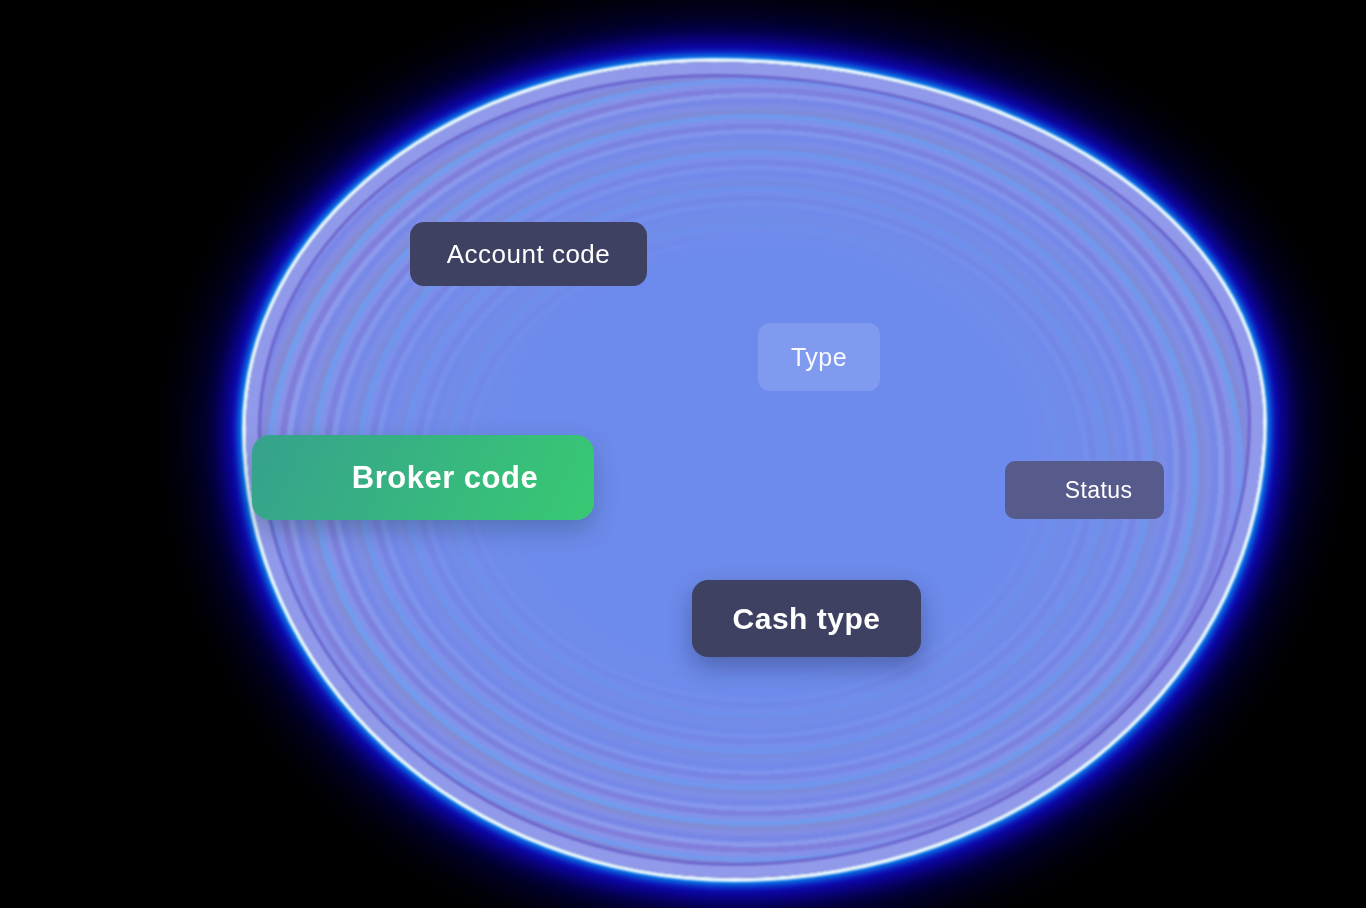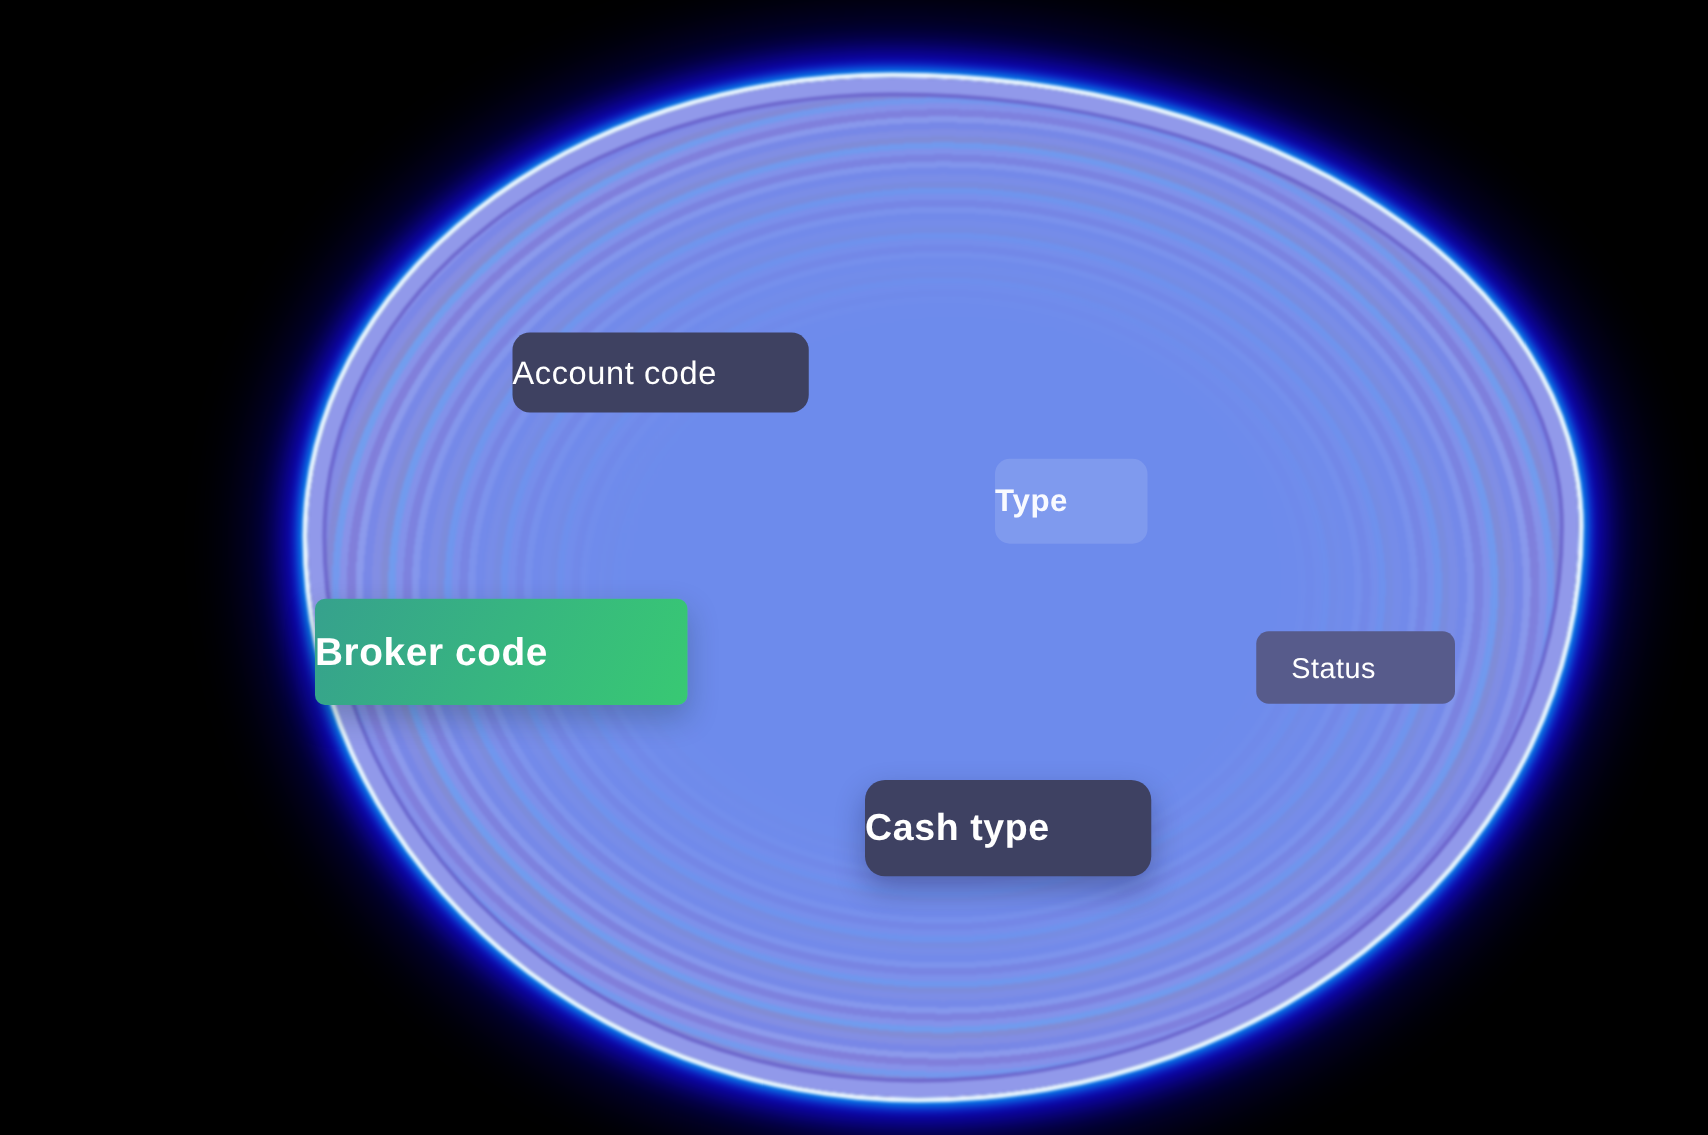--- a/index.html
+++ b/index.html
@@ -45,46 +45,46 @@
       0 0 55px 38px rgba(12,0,195,0.50),
       inset 0 0 0 12px #9199ea,
       inset 0 0 0 15px rgba(104,95,200,0.85),
       inset 0 0 22px 18px rgba(124,135,235,0.60);
     filter: blur(1.3px);
   }
   .pill {
     position: absolute;
     display: flex;
     align-items: center;
-    justify-content: flex-start;
+    justify-content: center;
     color: #ffffff;
     white-space: nowrap;
     cursor: pointer;
     user-select: none;
-    margin-top: 44px;
   }
   .pill-account {
     left: 410px; top: 222px; width: 237px; height: 64px;
     background: #3e4161;
     border-radius: 14px;
     font-size: 26px; font-weight: 500; letter-spacing: 0.5px;
   }
   .pill-type {
-    left: 796px; top: 323px; width: 122px; height: 68px;
+    left: 758px; top: 323px; width: 122px; height: 68px;
     background: rgba(255,255,255,0.13);
     border-radius: 12px;
-    font-size: 25px; font-weight: 700; letter-spacing: 0.5px;
+    font-size: 25px; font-weight: 400; letter-spacing: 0.5px;
     color: rgba(255,255,255,0.95);
   }
   .pill-broker {
     left: 252px; top: 435px; width: 298px; height: 85px;
     background: linear-gradient(115deg, #36a18d 0%, #38c973 100%);
-    border-radius: 8px;
+    border-radius: 18px;
     font-size: 31px; font-weight: 600; letter-spacing: 0.5px;
     box-shadow: 0 10px 24px rgba(10,40,30,0.25);
+    padding-left: 44px;
   }
   .pill-status {
     left: 1005px; top: 461px; width: 131px; height: 58px;
     background: #575b8b;
     border-radius: 10px;
     font-size: 23px; font-weight: 500; letter-spacing: 0.4px; padding-left: 28px;
   }
   .pill-cash {
     left: 692px; top: 580px; width: 229px; height: 77px;
     background: #3e4162;

